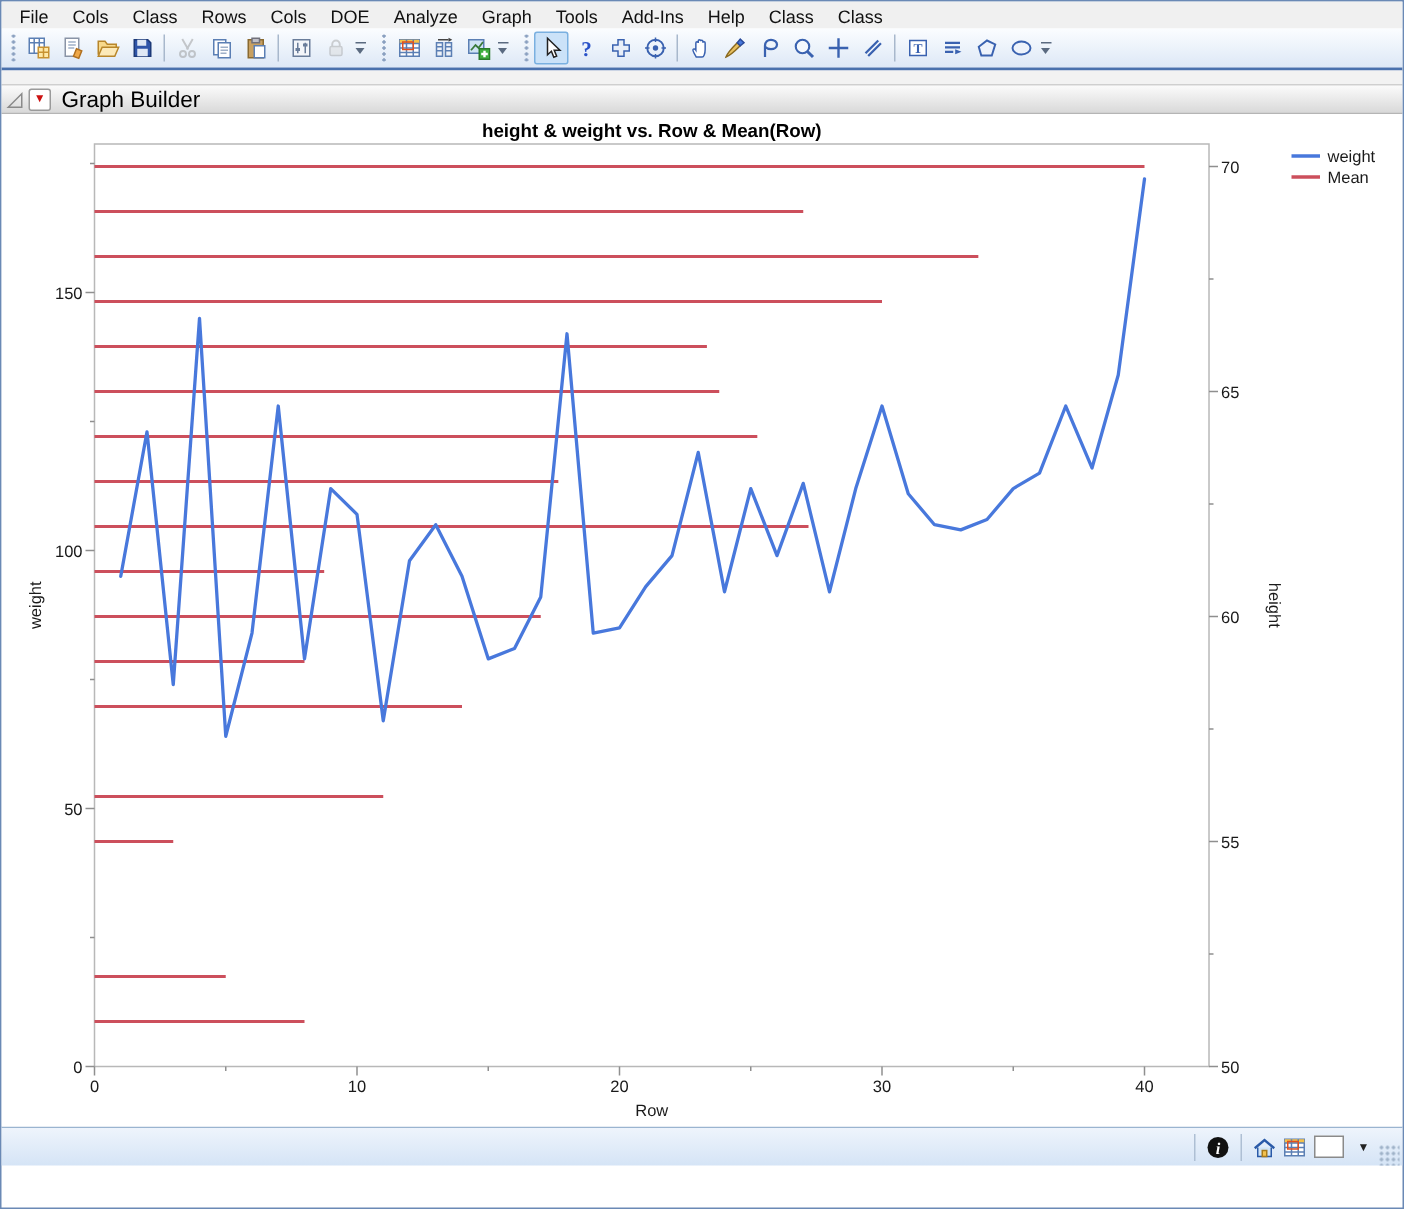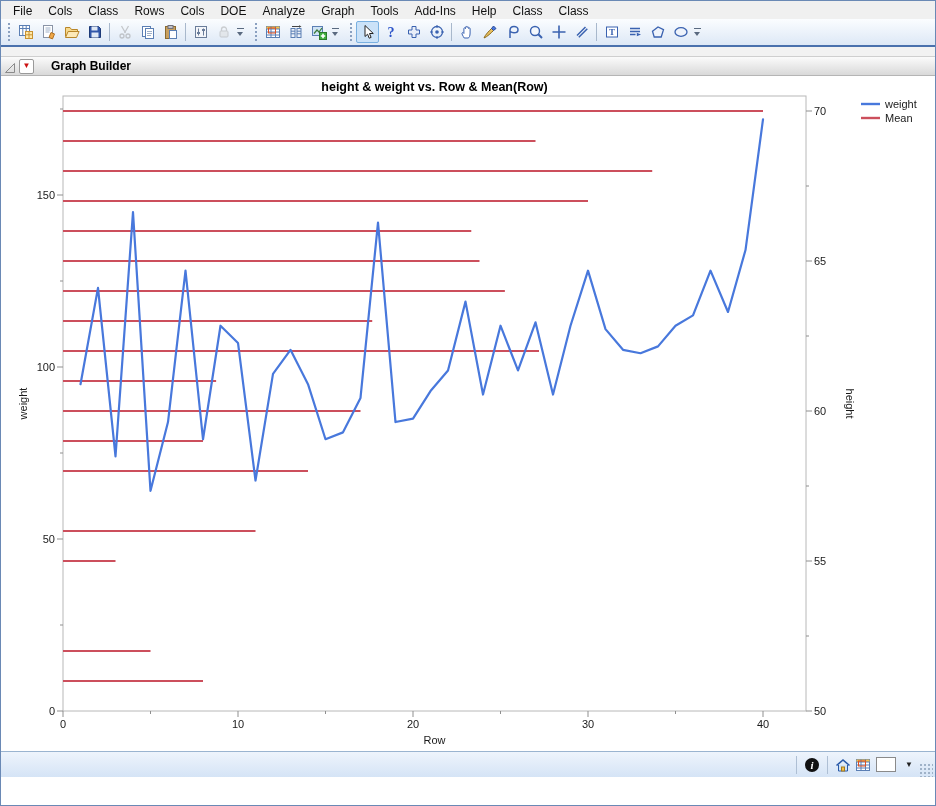--- a/index.html
+++ b/index.html
@@ -38,21 +38,21 @@
                  border-top:4px solid #5a6a80; }
   .gap{ height:9px; background:#f2f2f2; }
   
   .report-header{ height:20px; background:linear-gradient(#fbfbfb,#d9d9d9);
                   border-top:1px solid #cfcfcf; border-bottom:1px solid #b5b5b5;
                   display:flex; align-items:center; padding-left:3px; }
   .collapse{ width:12px; height:12px; display:inline-block; }
   .redtri{ width:15px; height:15px; background:#fff; border:1px solid #9a9a9a; border-radius:2px;
            display:flex; align-items:center; justify-content:center; margin-left:3px;
            font-size:8px; color:#cc1111; line-height:1; }
-  .rh-title{ font-size:12px; font-weight:bold; color:#000; margin-left:17px; }
+  .rh-title{ font-size:15px; font-weight:normal; color:#000; margin-left:7px; }
   
   .report{ height:675px; background:#fff; position:relative;text-align:right; }
   .report svg{ display:block; }
   
   .statusbar{ height:26px; background:linear-gradient(#eef4fc,#d5e4f6); border-top:1px solid #9ab4d0;
               display:flex; align-items:center; justify-content:flex-end; padding-right:2px; }
   .sb-sep{ width:1px; height:18px; background:#aebfd4; margin:0 5px; }
   .sb-icon{ width:20px; height:18px; display:flex; align-items:center; justify-content:center; }
   .sb-icon svg{ width:16px; height:16px; }
   .sb-colorbox{ width:20px; height:15px; background:#fff; border:1px solid #8a8a8a; margin:0 3px; }

